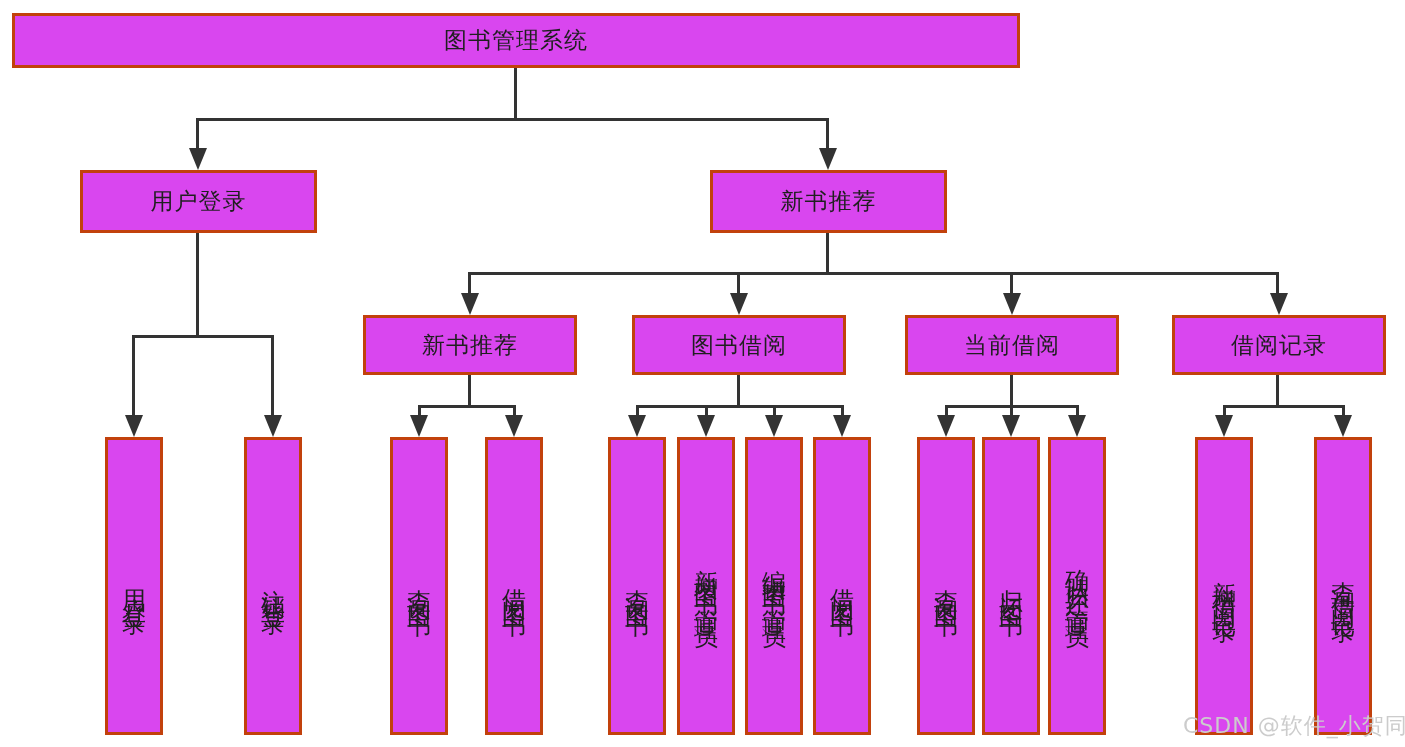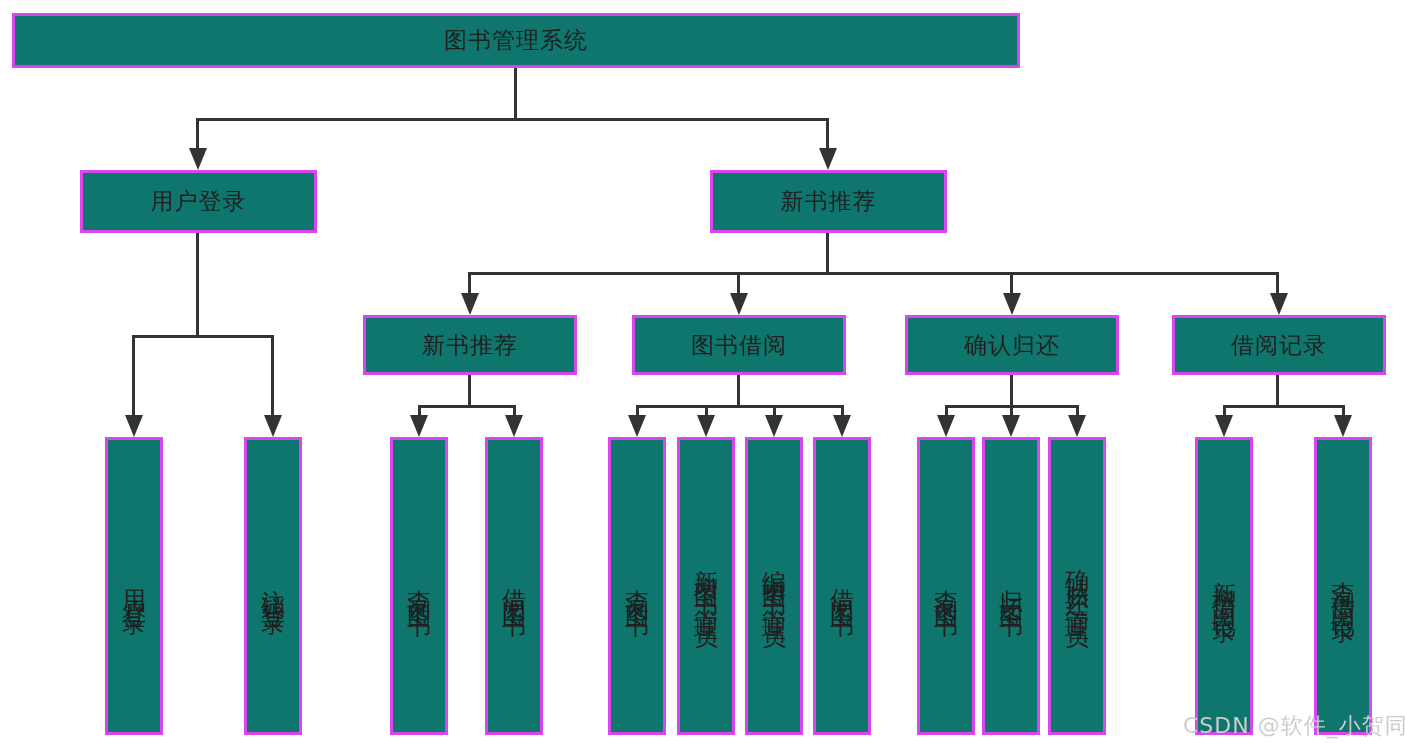--- a/index.html
+++ b/index.html
@@ -11,22 +11,22 @@
   .canvas {
     position: relative;
     width: 1405px;
     height: 747px;
     background: #ffffff;
     overflow: hidden;
   }
   .box {
     position: absolute;
     box-sizing: border-box;
-    border: 3px solid #d946ef;
-    background: #0f766e;
+    border: 3px solid #c2410c;
+    background: #d946ef;
     display: flex;
     align-items: center;
     justify-content: center;
     color: #1f1f1f;
     z-index: 2;
   }
   .box.h {
     font-size: 23px;
     letter-spacing: 1px;
     white-space: nowrap;
@@ -135,21 +135,21 @@
   <div class="arrow" style="left:1215px;top:415px"></div>
   <div class="arrow" style="left:1334px;top:415px"></div>
 
   <div class="box h" style="left:12px;top:13px;width:1008px;height:55px">图书管理系统</div>
 
   <div class="box h" style="left:80px;top:170px;width:237px;height:63px">用户登录</div>
   <div class="box h" style="left:710px;top:170px;width:237px;height:63px">新书推荐</div>
 
   <div class="box h" style="left:363px;top:315px;width:214px;height:60px">新书推荐</div>
   <div class="box h" style="left:632px;top:315px;width:214px;height:60px">图书借阅</div>
-  <div class="box h" style="left:905px;top:315px;width:214px;height:60px">确认归还</div>
+  <div class="box h" style="left:905px;top:315px;width:214px;height:60px">当前借阅</div>
   <div class="box h" style="left:1172px;top:315px;width:214px;height:60px">借阅记录</div>
 
   <div class="box v" style="left:105px;top:437px;width:58px;height:298px">用户登录</div>
   <div class="box v" style="left:244px;top:437px;width:58px;height:298px">注销登录</div>
 
   <div class="box v" style="left:390px;top:437px;width:58px;height:298px">查询图书</div>
   <div class="box v" style="left:485px;top:437px;width:58px;height:298px">借阅图书</div>
 
   <div class="box v" style="left:608px;top:437px;width:58px;height:298px">查询图书</div>
   <div class="box v" style="left:677px;top:437px;width:58px;height:298px">新增图书（管理员）</div>

